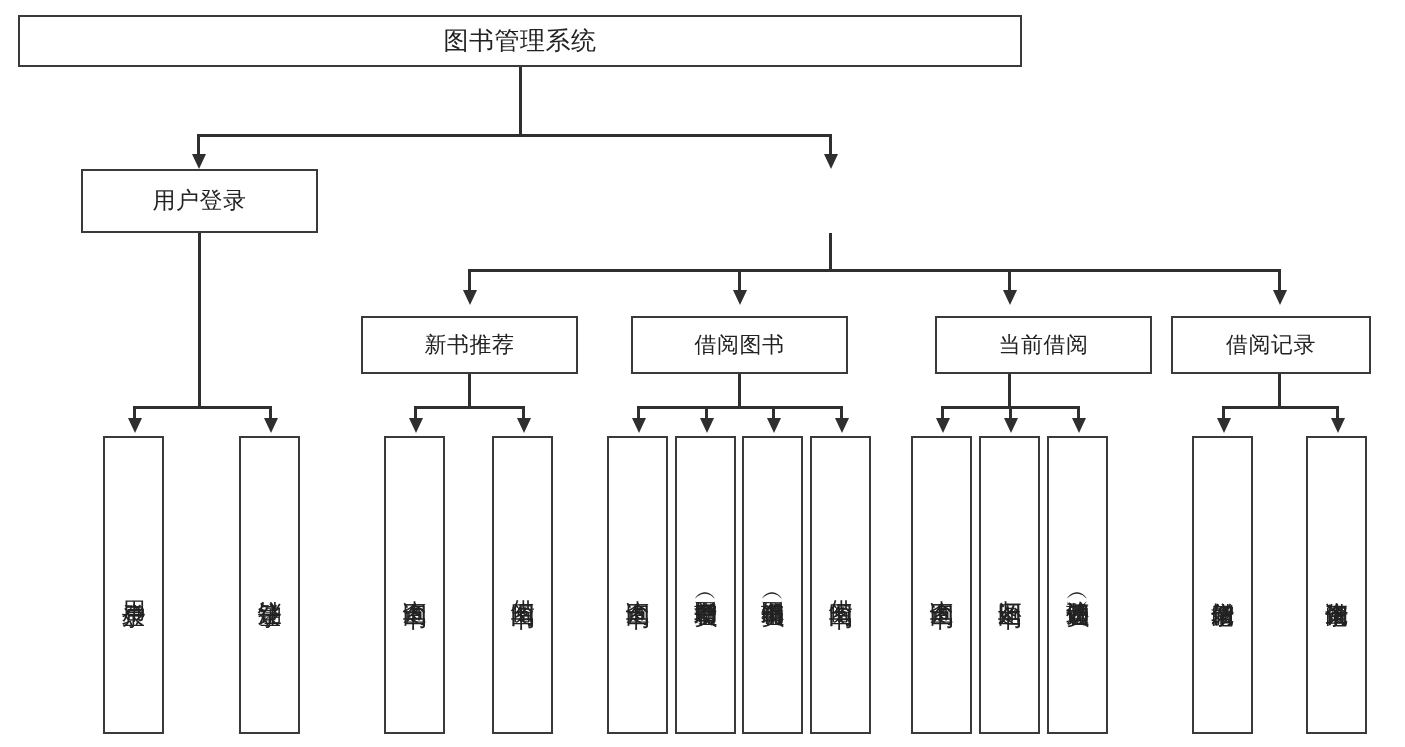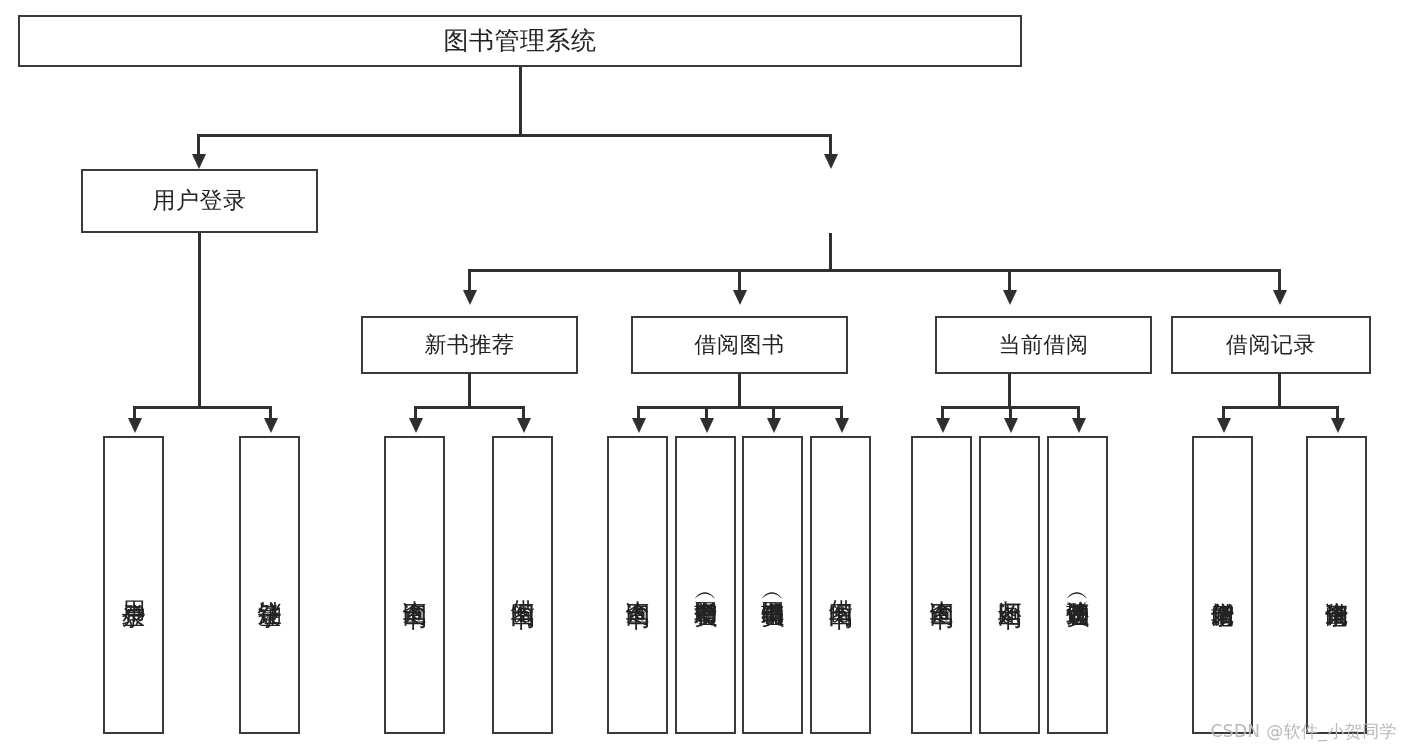--- a/index.html
+++ b/index.html
@@ -203,15 +203,14 @@
     <span>确认归还（管理员）</span>
   </div>
 
   <div class="node leaf tall" style="left:1192px; width:61px;">
     <span>新增借阅记录</span>
   </div>
   <div class="node leaf tall" style="left:1306px; width:61px;">
     <span>查询借阅记录</span>
   </div>
 
-  <div class="watermark">CSDN @软件_小贺同学</div>
 
 </div>
 
 </body></html>

